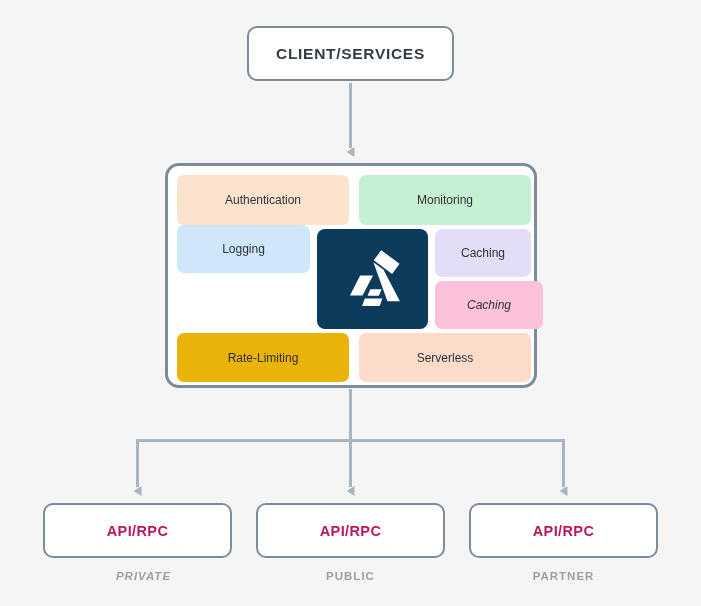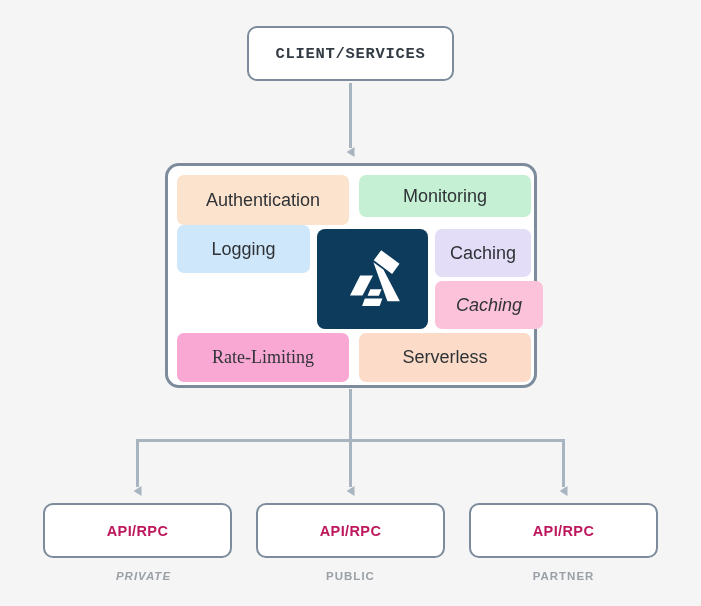--- a/index.html
+++ b/index.html
@@ -28,21 +28,20 @@
     top: 26px;
     width: 207px;
     height: 55px;
     box-sizing: border-box;
     background: #ffffff;
     border: 2.5px solid #7c8c9c;
     border-radius: 10px;
     display: flex;
     align-items: center;
     justify-content: center;
-    font-family: Liberation Mono, monospace;
   }
   .client-node-label {
     font-size: 15.5px;
     font-weight: bold;
     letter-spacing: 0.7px;
     color: #333b44;
     white-space: nowrap;
   }
 
   
@@ -66,28 +65,28 @@
 
   .tile {
     position: absolute;
     box-sizing: border-box;
     border-radius: 7px;
     display: flex;
     align-items: center;
     justify-content: center;
   }
   .tile-label {
-    font-size: 18px;
+    font-size: 12px;
     color: #2f3337;
     white-space: nowrap;
   }
 
   
   .tile-auth      { left: 0px;   top: 0px;   width: 172px; height: 50px; }
-  .tile-monitor   { left: 182px; top: 0px;   width: 172px; height: 42px; }
+  .tile-monitor   { left: 182px; top: 0px;   width: 172px; height: 50px; }
   
   .tile-logging   { left: 0px;   top: 50px;  width: 133px; height: 48px; }
   .tile-security  { left: 258px; top: 54px;  width: 96px;  height: 48px; }
   
   .tile-acl       { left: 0px;   top: 106px; width: 133px; height: 48px; }
   .tile-caching   { left: 258px; top: 106px; width: 108px;  height: 48px; font-style: italic; }
   
   .tile-rate      { left: 0px;   top: 158px; width: 172px; height: 49px; }
   .tile-server    { left: 182px; top: 158px; width: 172px; height: 49px; }
 
@@ -201,21 +200,21 @@
 
       <div class="tile tile-security" style="background: rgb(228, 221, 247);">
         <span class="tile-label">Caching</span>
       </div>
 
 
       <div class="tile tile-caching" style="background: rgb(252, 194, 218);">
         <span class="tile-label">Caching</span>
       </div>
 
-      <div class="tile tile-rate" style="background: #f9a8d4; font-family: Liberation Serif, serif;">
+      <div class="tile tile-rate" style="background: #eab308;">
         <span class="tile-label">Rate-Limiting</span>
       </div>
 
       <div class="tile tile-server" style="background: rgb(252, 220, 201);">
         <span class="tile-label">Serverless</span>
       </div>
 
       <div class="logo-tile" style="background: rgb(13, 59, 92);">
         <svg width="78" height="78" viewBox="0 0 100 100" aria-hidden="true">
           <g fill="#ffffff">

